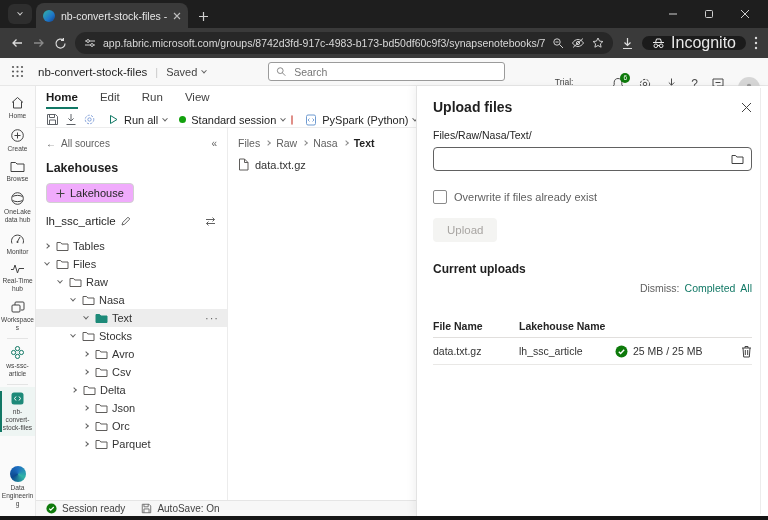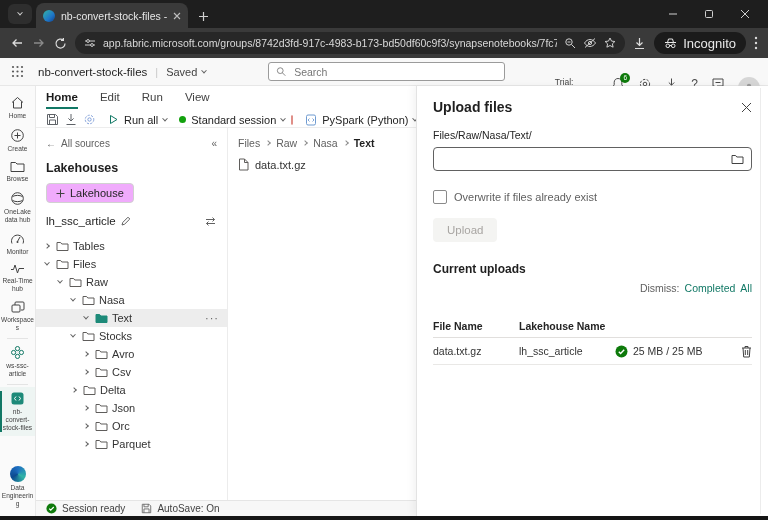--- a/index.html
+++ b/index.html
@@ -16,21 +16,21 @@
   .newtab-btn { margin: 0 0 6px 10px; color: #cfcfcf; }
   .win-controls { margin-left: auto; align-self: center; display: flex; gap: 10px; padding-right: 10px; }
   .win-btn { width: 26px; height: 20px; display: flex; align-items: center; justify-content: center; color: #cfcfcf; }
 
   .btoolbar { position: absolute; top: 28px; left: 0; right: 0; height: 30px; background: #3a3a3a; display: flex; align-items: center; padding: 0 10px; gap: 8px; }
   .nav-ic { color: #dcdcdc; display: flex; }
   .nav-ic.dim { color: #8a8a8a; }
   .urlpill { flex: 1; height: 22px; border-radius: 11px; background: #272727; display: flex; align-items: center; padding: 0 9px; gap: 7px; min-width: 0; }
   .url-text { flex: 1; font-size: 10.5px; color: #d9d9d9; white-space: nowrap; overflow: hidden; min-width: 0; }
   .pill-ic { color: #cfcfcf; display: flex; flex: none; }
-  .incognito-pill { height: 22px; border-radius: 11px; background: #1b1b1b; display: flex; align-items: center; gap: 6px; padding: 0 10px; color: #e8e8e8; font-size: 13px; flex: none; }
+  .incognito-pill { height: 14px; border-radius: 11px; background: #1b1b1b; display: flex; align-items: center; gap: 6px; padding: 0 10px; color: #e8e8e8; font-size: 16px; flex: none; }
 
   
   .appheader { position: absolute; top: 58px; left: 0; right: 0; height: 28px; background: #f8f8f8; border-bottom: 1px solid #e7e7e7; display: flex; align-items: center; }
   .waffle { margin-left: 11px; color: #5a5a5a; display: flex; }
   .doc-title { margin-left: 14px; font-size: 11.5px; color: #1f1f1f; }
   .hdr-div { margin: 0 8px; color: #c8c8c8; font-size: 11px; }
   .save-state { font-size: 11px; color: #424242; display: flex; align-items: center; gap: 5px; }
   .searchbox { position: absolute; left: 268px; top: 4px; width: 237px; height: 19px; border: 1px solid #9b9b9b; border-radius: 3px; background: #fff; display: flex; align-items: center; padding: 0 7px; gap: 6px; }
   .searchbox input { border: 0; outline: 0; background: transparent; font-size: 10.5px; color: #333; width: 100%; font-family: inherit; }
   .searchbox input::placeholder { color: #767676; }

